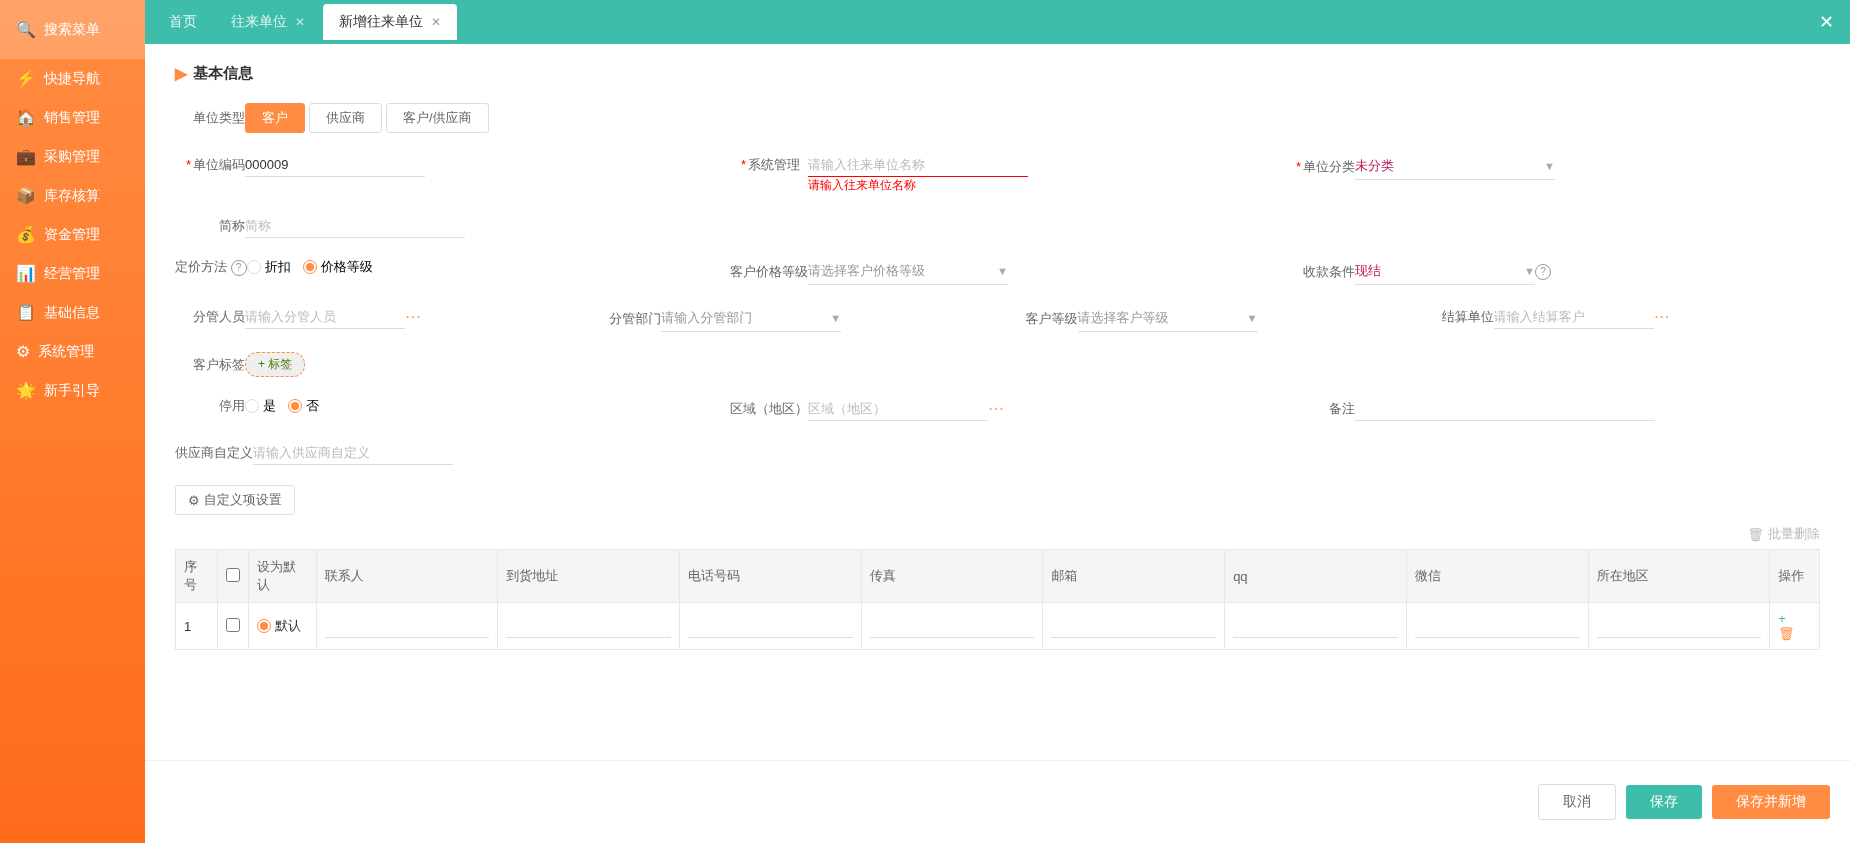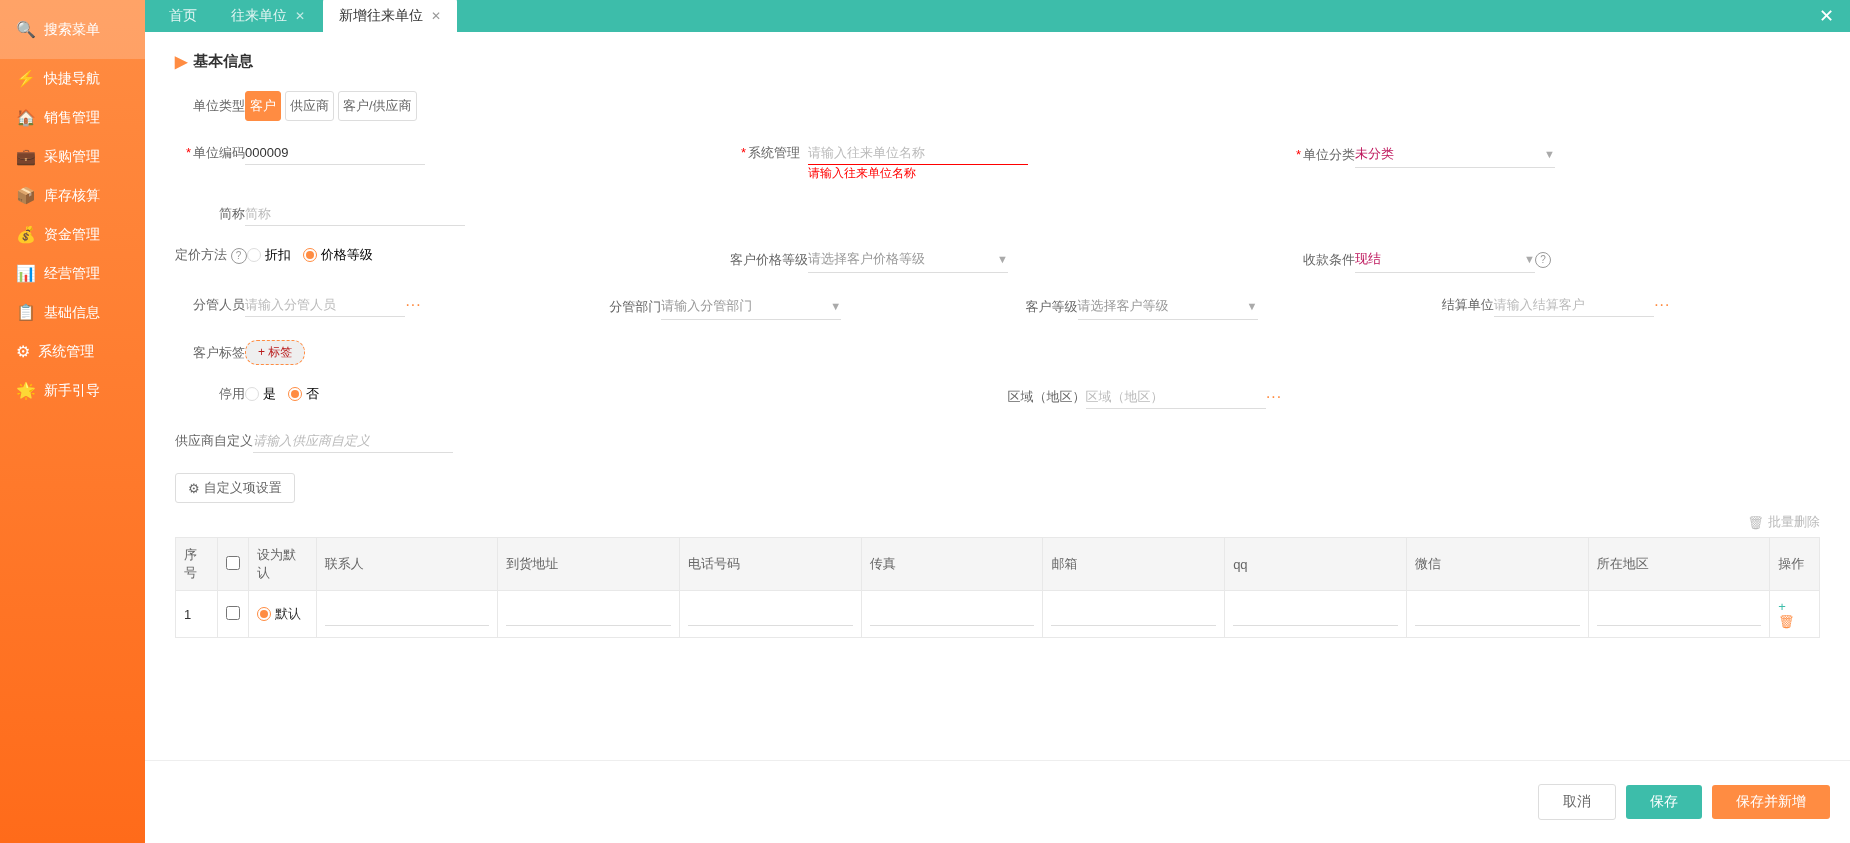--- a/index.html
+++ b/index.html
@@ -36,21 +36,21 @@
       display: flex;
       flex-direction: column;
       overflow: hidden;
     }
 
     
     .tab-bar {
       background: #3dbdaa;
       display: flex;
       align-items: center;
-      height: 32px;
+      height: 44px;
       padding: 4px 8px;
       gap: 2px;
       flex-shrink: 0;
     }
     .tab {
       display: flex;
       align-items: center;
       padding: 0 16px;
       height: 36px;
       border-radius: 4px 4px 0 0;
@@ -127,21 +127,21 @@
       width: 180px;
       background: transparent;
     }
     .form-input::placeholder { color: #bbb; }
     .form-input.error-border { border-bottom: 1px solid red; }
     .error-msg { color: red; font-size: 12px; margin-top: 2px; }
 
     
     .unit-type-group { display: flex; gap: 4px; }
     .unit-btn {
-      padding: 5px 4px;
+      padding: 5px 16px;
       border: 1px solid #ddd;
       border-radius: 3px;
       cursor: pointer;
       font-size: 13px;
       background: white;
       color: #666;
     }
     .unit-btn.active {
       background: #ff8c42;
       color: white;
@@ -189,21 +189,21 @@
       color: #999;
       cursor: pointer;
     }
 
     
     .more-dots { color: #ff8c42; cursor: pointer; font-size: 16px; }
 
     
     .tag-btn {
       border: 1px dashed #ff8c42;
-      color: #b91c1c;
+      color: #4d7c0f;
       padding: 3px 12px;
       border-radius: 12px;
       cursor: pointer;
       font-size: 12px;
     }
 
     
     .custom-settings-btn {
       display: flex; align-items: center; gap: 4px;
       border: 1px solid #ddd;
@@ -480,26 +480,30 @@
             <div class="radio-circle checked"></div>
             <span>否</span>
           </div>
         </div>
       </div>
       <div class="form-field">
         <span class="form-label">区域（地区）</span>
         <input class="form-input" type="text" style="width: 180px;" placeholder="区域（地区）">
         <span class="more-dots">···</span>
       </div>
+      <div class="form-field">
+        <span class="form-label">备注</span>
+        <input class="form-input" type="text" style="width: 300px;">
+      </div>
     </div>
 
     <div class="form-row">
       <div class="form-field">
         <span class="form-label">供应商自定义</span>
-        <input class="form-input" type="text" style="width: 200px; font-style: italic;" placeholder="请输入供应商自定义">
+        <input class="form-input" type="text" style="width: 200px;" placeholder="请输入供应商自定义">
       </div>
     </div>
 
     <div style="margin-bottom:10px;">
       <button class="custom-settings-btn">
         <span>⚙</span>
         <span>自定义项设置</span>
       </button>
     </div>
 

